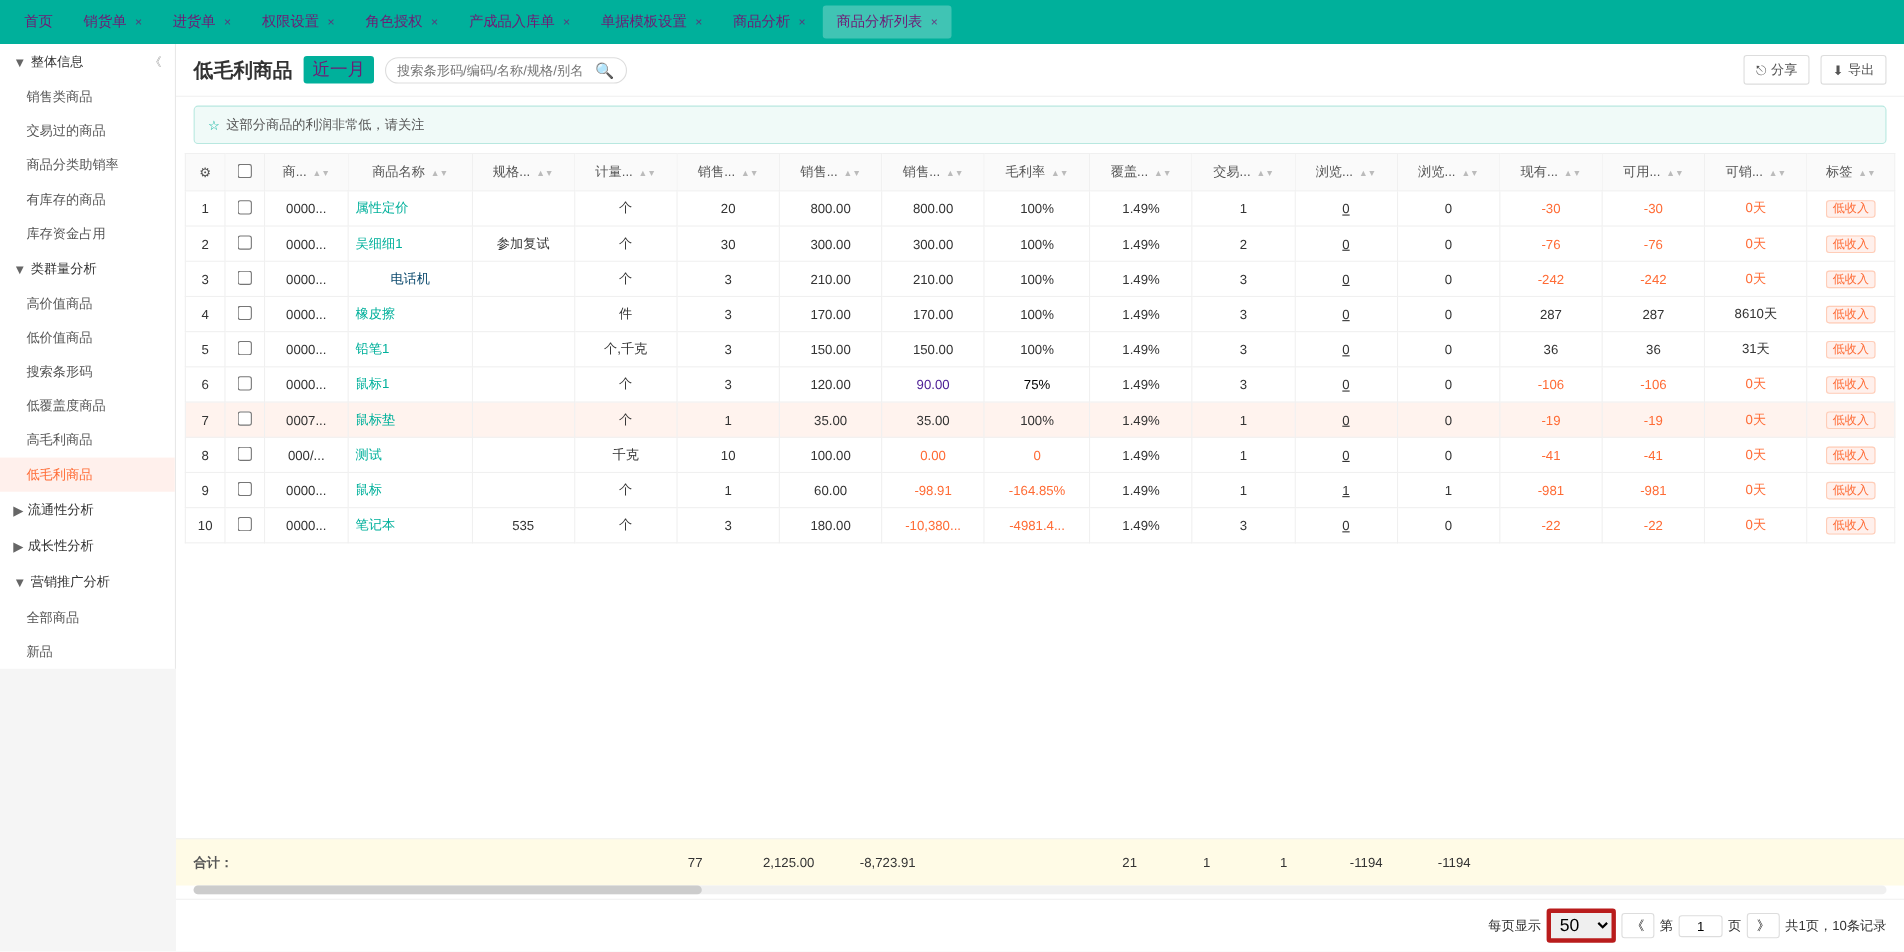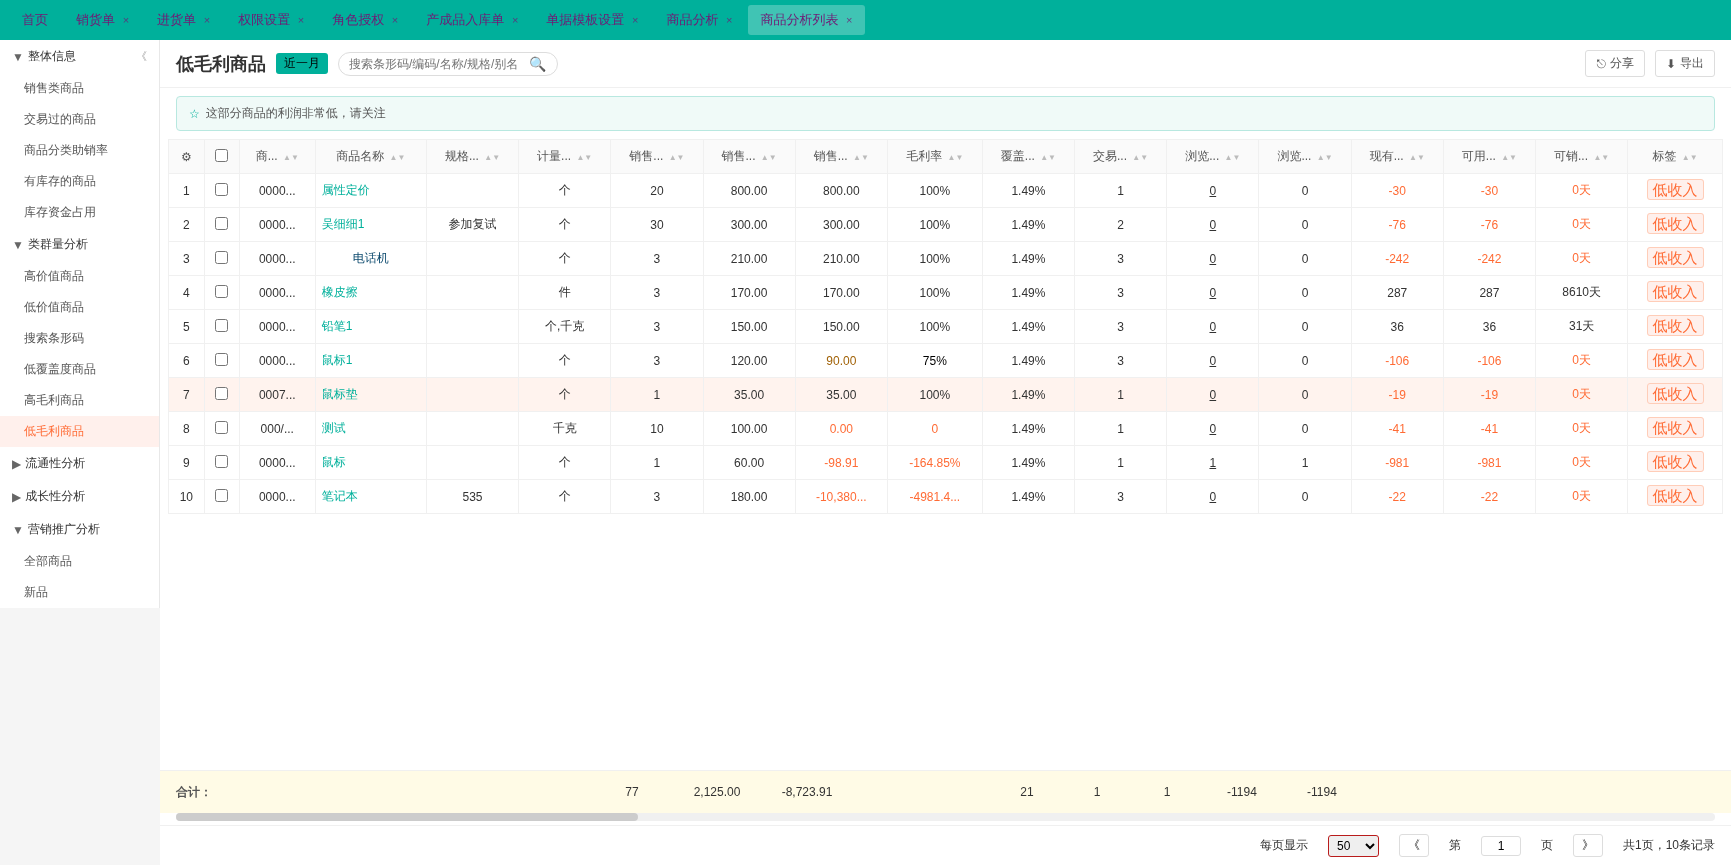--- a/index.html
+++ b/index.html
@@ -74,24 +74,24 @@
       border-bottom: 1px solid #f0f0f0;
       gap: 10px;
     }
     .page-title {
       font-size: 18px;
       font-weight: bold;
       color: #333;
     }
     .date-badge {
       background: #00b09b;
-      color: #000000;
+      color: #701a75;
       border-radius: 3px;
       padding: 2px 8px;
-      font-size: 12px;
+      font-size: 16px;
       cursor: pointer;
     }
     .search-box {
       display: flex;
       align-items: center;
       border: 1px solid #ddd;
       border-radius: 16px;
       padding: 3px 10px;
       width: 220px;
       gap: 6px;
@@ -176,21 +176,21 @@
     }
     tbody tr.highlighted { background: #fff3ee; }
     tbody tr.highlighted td { background: #fff3ee; }
     .underline-link { text-decoration: underline; cursor: pointer; color: #333; }
     .tag-badge {
       background: #fff0ec;
       color: #ff6b35;
       border: 1px solid #ffcdb8;
       border-radius: 3px;
       padding: 1px 5px;
-      font-size: 15px;
+      font-size: 11px;
     }
 
     
     .table-footer {
       display: flex;
       align-items: center;
       padding: 10px 16px;
       border-top: 1px solid #f0f0f0;
       background: #fffbe6;
       font-size: 12px;
@@ -210,27 +210,27 @@
 
     
     .pagination-bar {
       display: flex;
       align-items: center;
       justify-content: flex-end;
       padding: 8px 16px;
       border-top: 1px solid #f0f0f0;
       background: #fff;
       font-size: 12px;
-      gap: 20px;
+      gap: 5px;
     }
     .pagination-bar select {
-      border: 1px solid #b91c1c;
+      border: 4px solid #b91c1c;
       border-radius: 3px;
       padding: 2px 4px;
-      font-size: 12px;
+      font-size: 16px;
     }
     .page-btn {
       border: 1px solid #ddd;
       background: #fff;
       padding: 2px 8px;
       border-radius: 3px;
       cursor: pointer;
       font-size: 12px;
     }
     .page-input {
@@ -473,21 +473,21 @@
     </tr>
             <tr>
       <td>6</td>
       <td><input type="checkbox" style=""></td>
       <td>0000...</td>
       <td style="text-align:left; color:#00b09b; cursor:pointer;">鼠标1</td>
       <td></td>
       <td>个</td>
       <td>3</td>
       <td>120.00</td>
-      <td style="color:#a16207">90.00</td>
+      <td style="color:#4c1d95">90.00</td>
       <td style="color:#000000">75%</td>
       <td>1.49%</td>
       <td>3</td>
       <td><span class="underline-link">0</span></td>
       <td>0</td>
       <td style="color:#ff6b35">-106</td>
       <td style="color:#ff6b35">-106</td>
       <td style="color:#ff6b35">0天</td>
       <td><span class="tag-badge">低收入</span></td>
     </tr>

